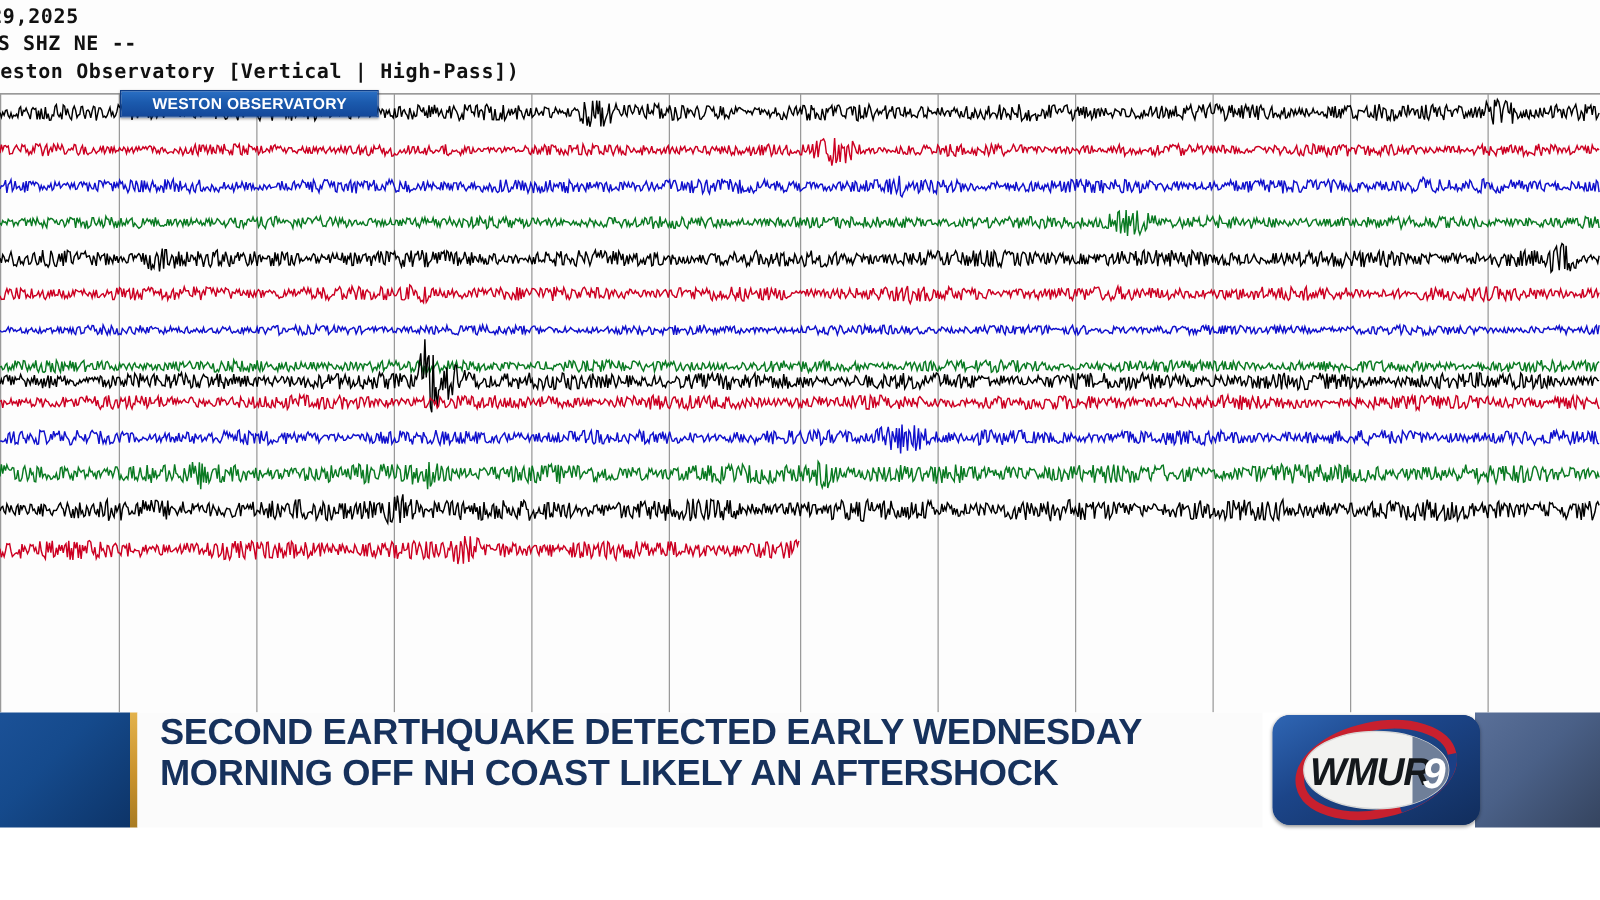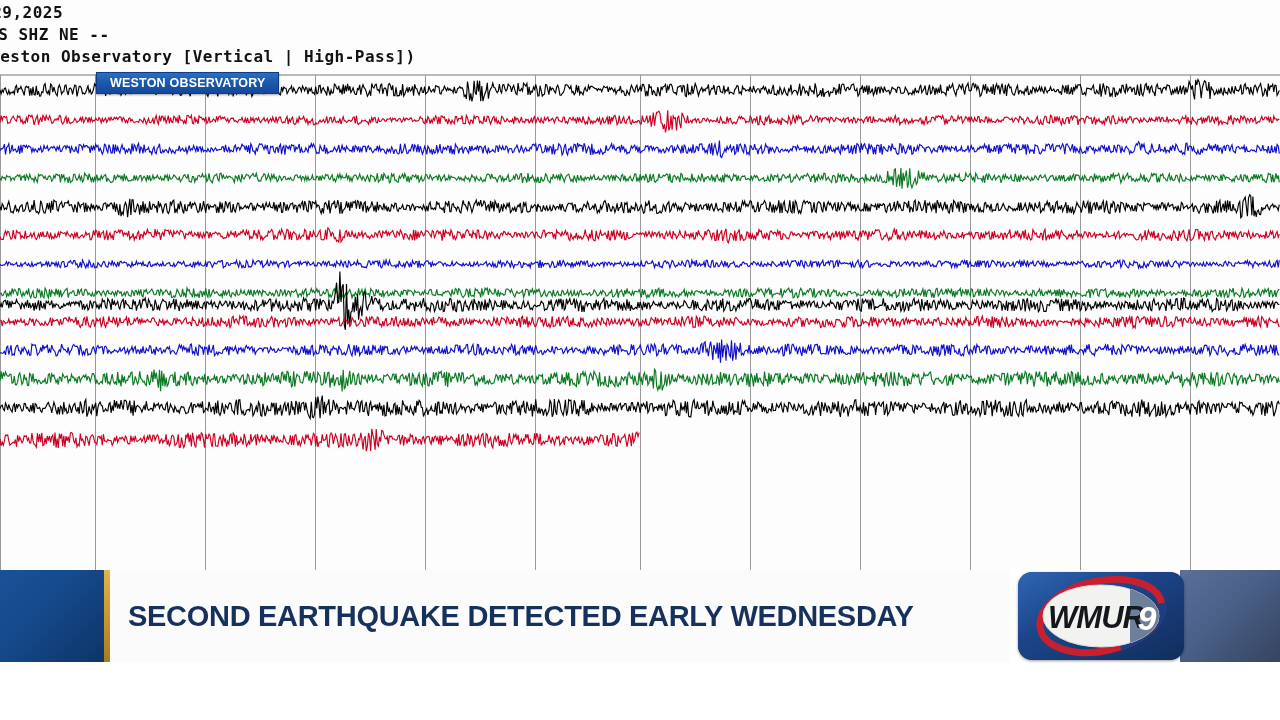--- a/index.html
+++ b/index.html
@@ -33,21 +33,21 @@
     z-index:5;
   }
   #header-text .hline { display:block; height:22px; }
   #header-text .hline.l1 { margin-left:-18px; }
   #header-text .hline.l2 { margin-left:-12px; }
   #header-text .hline.l3 { margin-left:-10px; }
 
   
   #weston-badge {
     position:absolute; left:96px; top:72px;
-    height:22px; padding:0 13px;
+    height:22px; padding:0 25px;
     display:flex; align-items:center;
     background:linear-gradient(to bottom,#2a6fc4 0%, #1b5aad 45%, #14489a 100%);
     border:1px solid #0e3c85;
     color:#ffffff;
     font-size:12.5px; font-weight:bold; letter-spacing:0.2px;
     z-index:8;
     box-shadow:0 1px 2px rgba(0,0,0,.35);
   }
 
   
@@ -59,21 +59,21 @@
     position:absolute; left:0; top:0; width:104px; height:92px;
     background:linear-gradient(135deg,#1b5197 0%, #154a8c 40%, #0d3468 100%);
   }
   #lt-goldstrip {
     position:absolute; left:104px; top:0; width:6px; height:92px;
     background:linear-gradient(to bottom,#e3b24b 0%, #c9922c 55%, #a87b22 100%);
   }
   #lt-textpanel {
     position:absolute; left:110px; top:0; width:900px; height:92px;
     background:#fbfbfb;
-    display:flex; flex-direction:column; justify-content:center;
+    display:flex; flex-direction:column; 
     padding-left:18px;
   }
   #lt-textpanel .lt-line {
     color:#16315c;
     font-size:29px;
     font-weight:bold;
     line-height:33px;
     letter-spacing:-0.3px;
     white-space:nowrap;
   }
@@ -145,20 +145,21 @@
 
   <div id="weston-badge">
     <span>WESTON OBSERVATORY</span>
   </div>
 
   <div id="lower-third">
     <div id="lt-leftblock"></div>
     <div id="lt-goldstrip"></div>
     <div id="lt-textpanel">
       <div class="lt-line">SECOND EARTHQUAKE DETECTED EARLY WEDNESDAY</div>
+      <div class="lt-line">MORNING OFF NH COAST LIKELY AN AFTERSHOCK</div>
     </div>
     <div id="lt-rightblock"></div>
 
     <div id="wmur-logo">
       <svg width="166" height="88" viewBox="0 0 166 88">
         <defs>
           <linearGradient id="logobg" x1="0" y1="0" x2="1" y2="1">
             <stop offset="0%" stop-color="#2f66b4"></stop>
             <stop offset="40%" stop-color="#1c4589"></stop>
             <stop offset="100%" stop-color="#112d5c"></stop>

